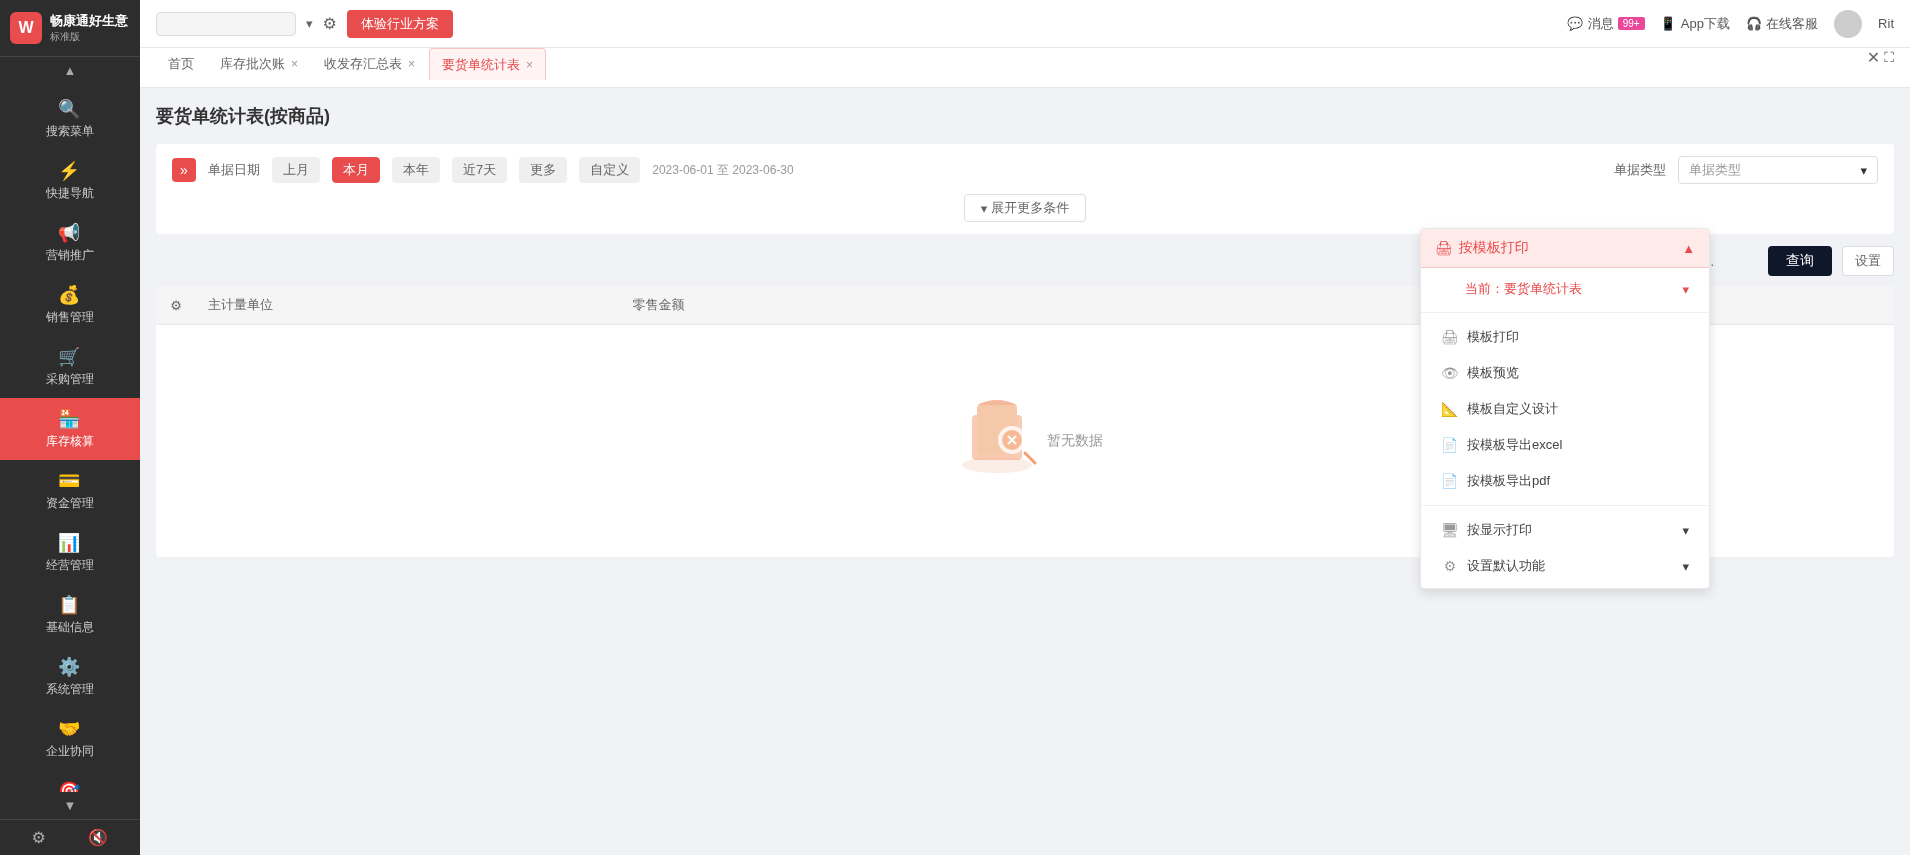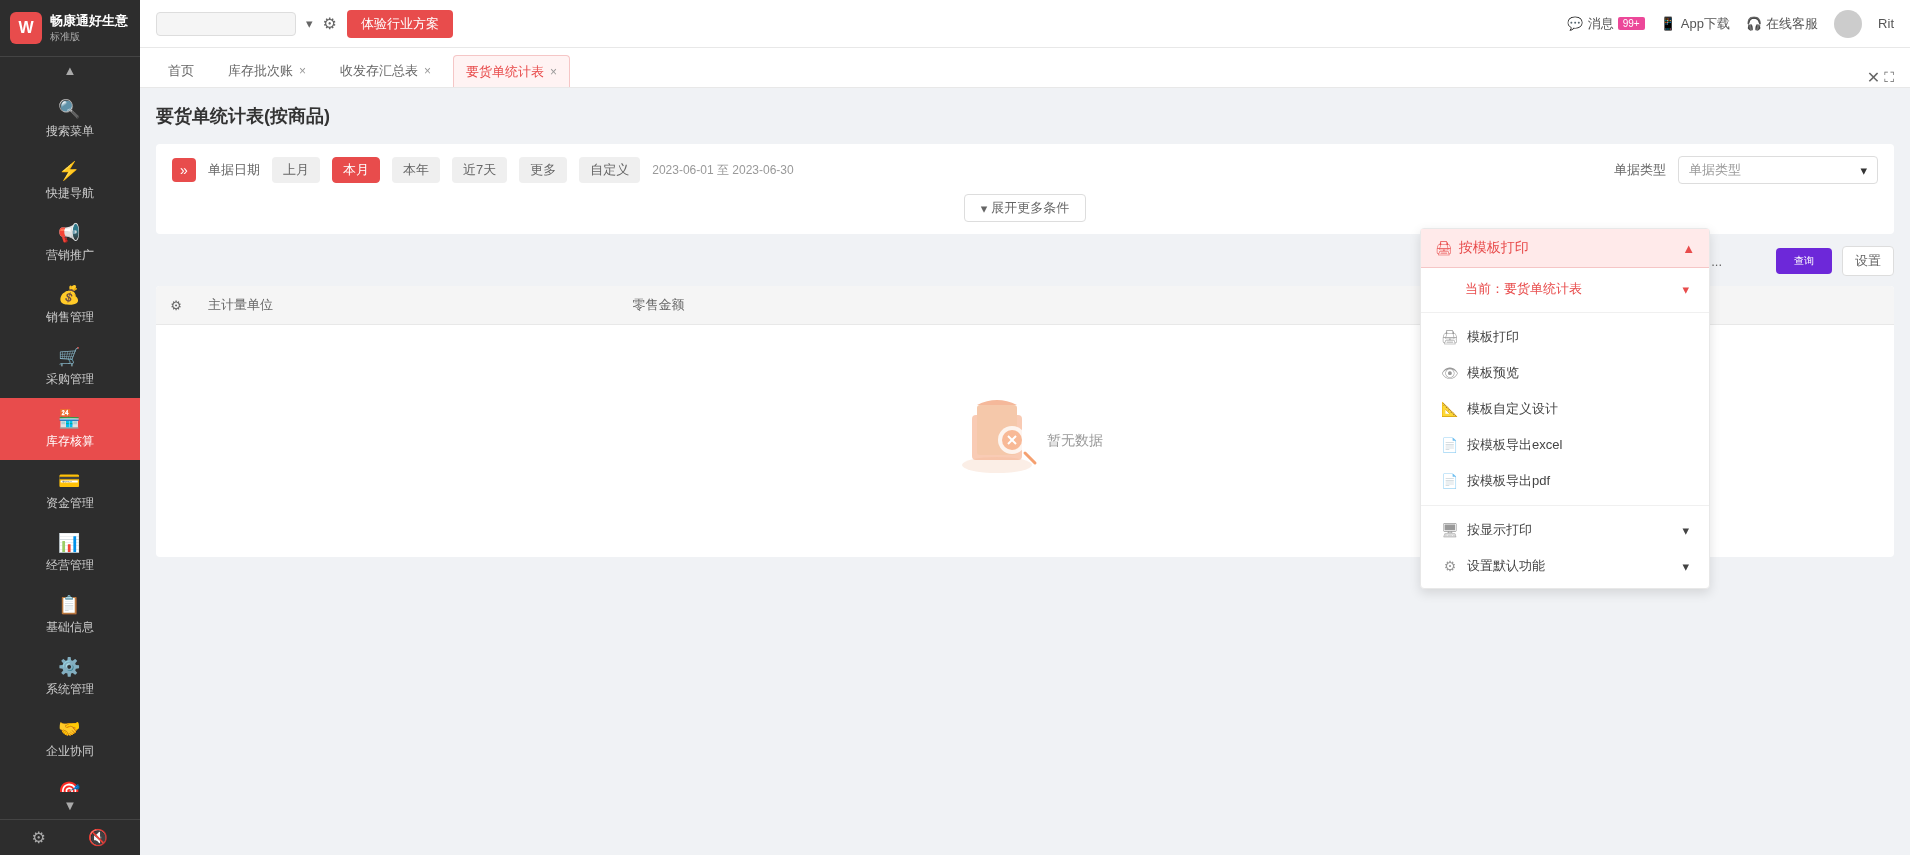--- a/index.html
+++ b/index.html
@@ -144,26 +144,26 @@
       height: 28px;
       background: #ccc;
       border-radius: 50%;
     }
     .user-name { color: #555; font-size: 13px; }
 
     
     .tabs {
       background: #fff;
       display: flex;
-      align-items: flex-end;
+      align-items: flex-start;
       padding: 0 16px;
       border-bottom: 1px solid #e8e8e8;
       height: 40px;
       flex-shrink: 0;
-      gap: 10px;
+      gap: 2px;
     }
     .tab {
       display: flex;
       align-items: center;
       padding: 0 12px;
       height: 32px;
       border-radius: 4px 4px 0 0;
       cursor: pointer;
       color: #666;
       font-size: 13px;
@@ -271,27 +271,27 @@
     .action-btn {
       display: flex;
       align-items: center;
       gap: 4px;
       cursor: pointer;
       color: #666;
       font-size: 13px;
       padding: 4px 8px;
     }
     .action-btn-primary {
-      background: #6d28d9;
+      background: #0f172a;
       color: #fff;
       border: none;
       border-radius: 4px;
       padding: 6px 18px;
       cursor: pointer;
-      font-size: 10px;
+      font-size: 14px;
       margin-left: 36px;
     }
     .action-btn-secondary {
       border: 1px solid #ddd;
       background: #fff;
       color: #666;
       border-radius: 4px;
       padding: 5px 12px;
       cursor: pointer;
       font-size: 13px;

